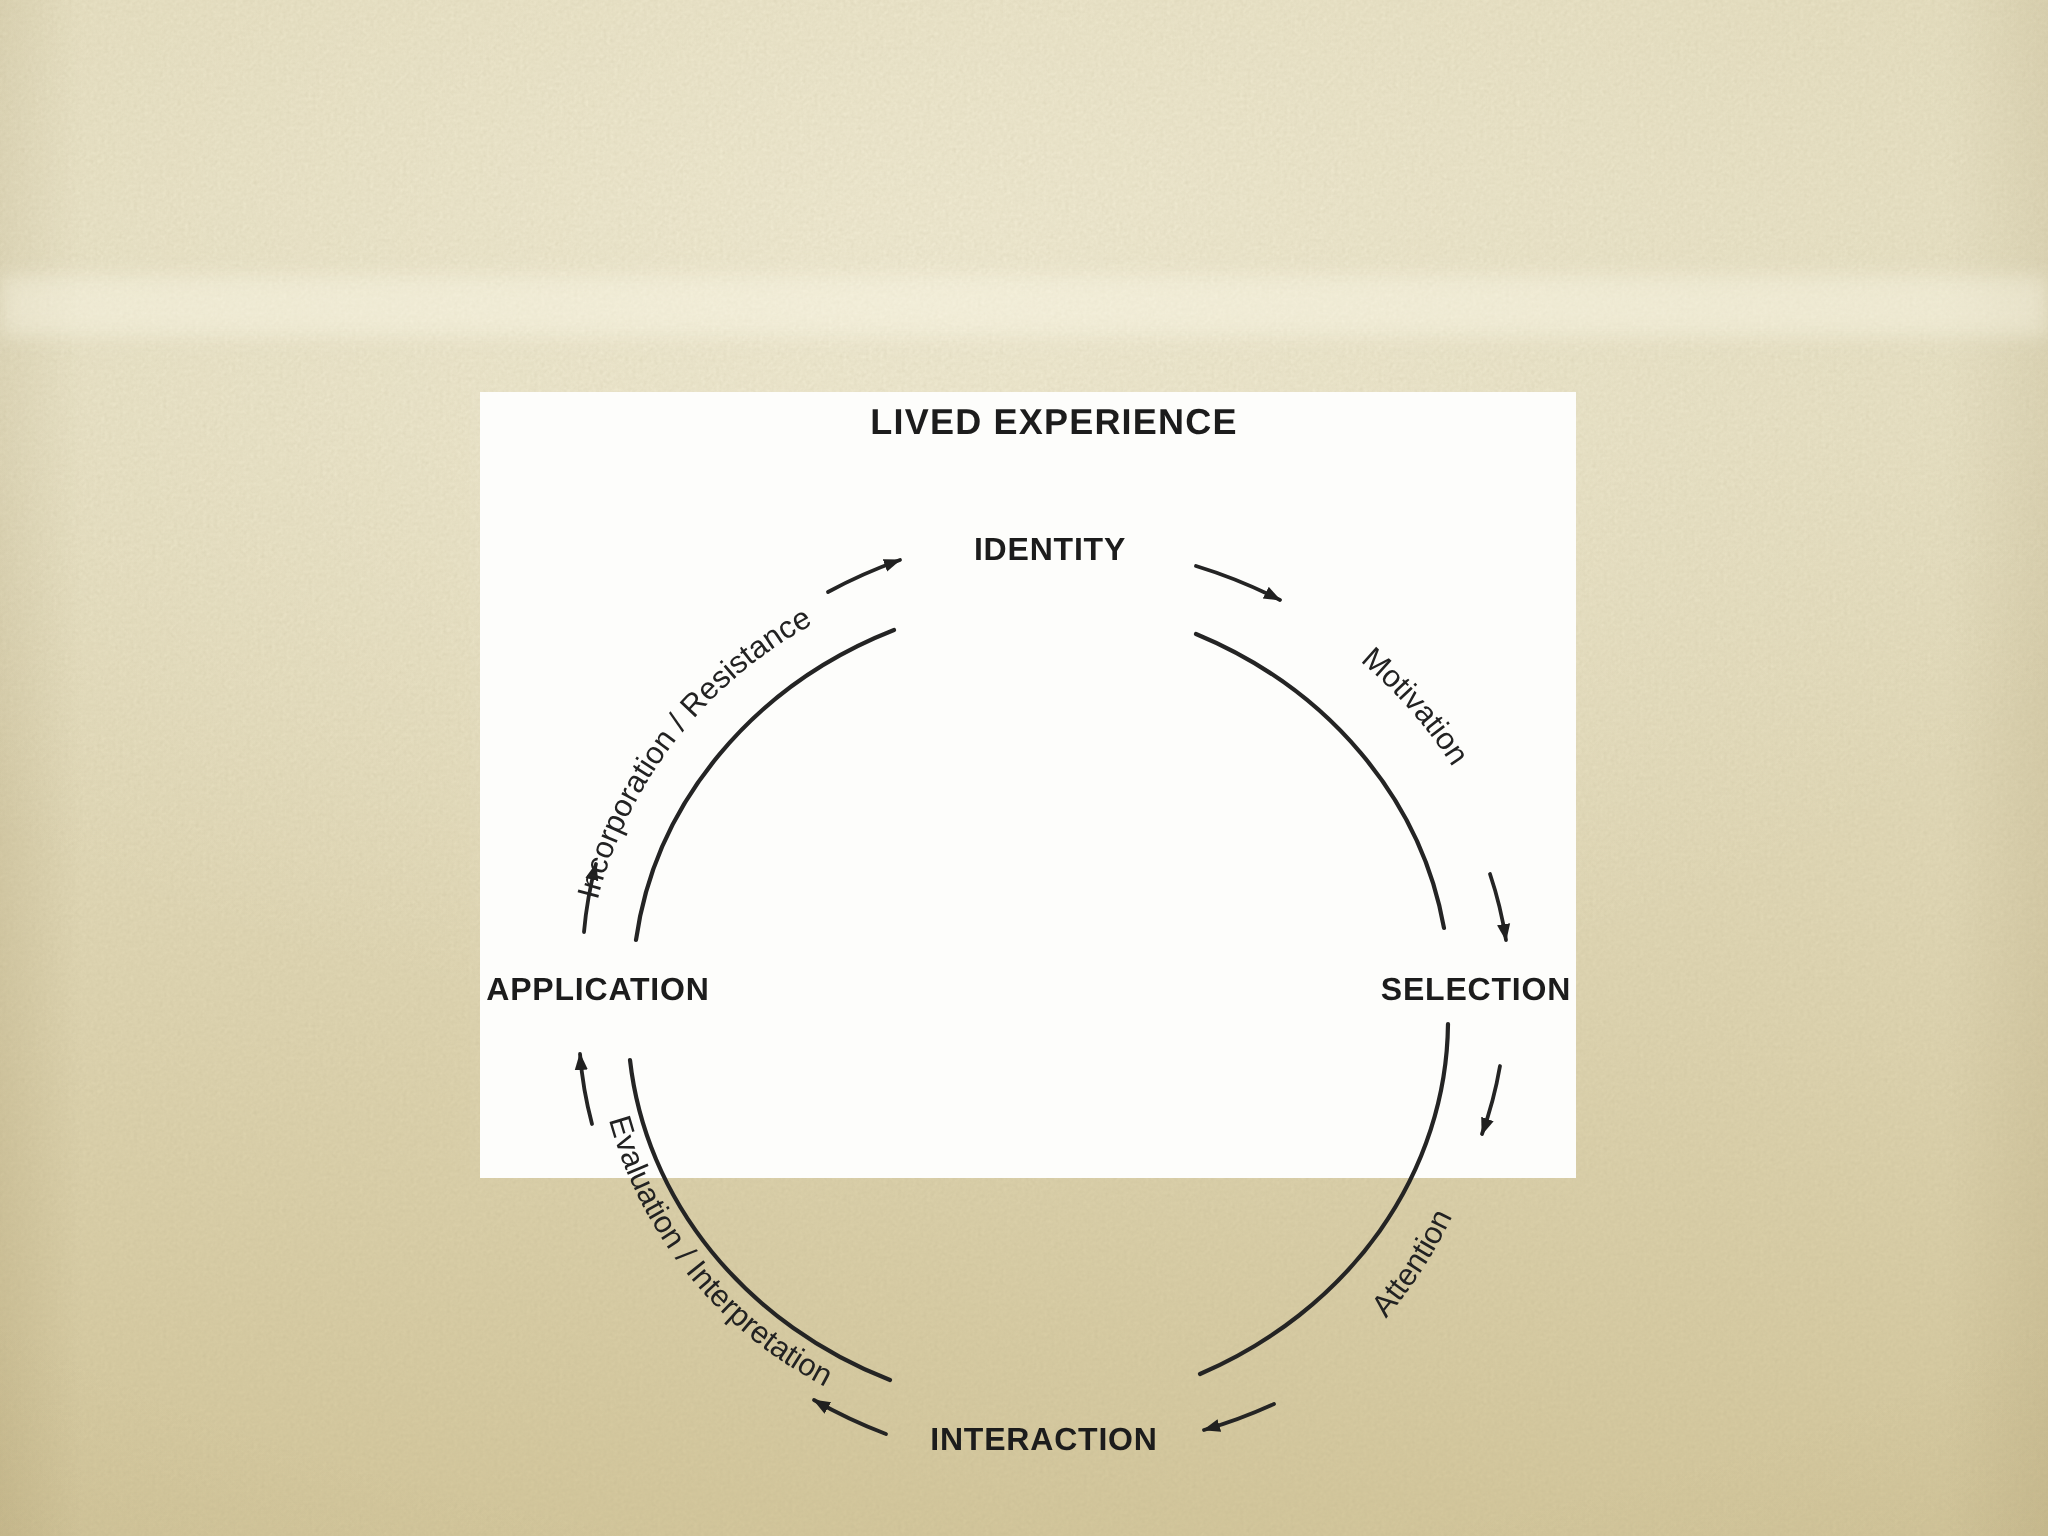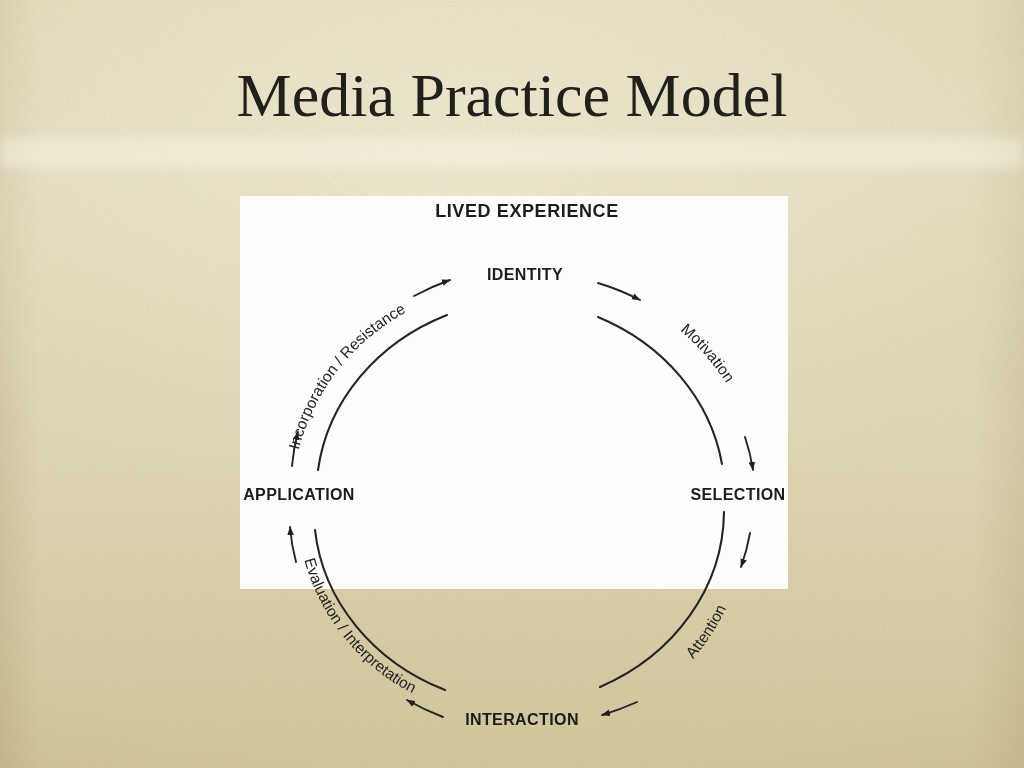--- a/index.html
+++ b/index.html
@@ -55,21 +55,20 @@
   <svg class="grain" width="1024" height="768" xmlns="http://www.w3.org/2000/svg">
     <filter id="grain-f">
       <feTurbulence type="fractalNoise" baseFrequency="0.55" numOctaves="2" stitchTiles="stitch"></feTurbulence>
       <feColorMatrix type="matrix" values="0 0 0 0 0.38  0 0 0 0 0.33  0 0 0 0 0.19  0.10 0.10 0.10 0 0"></feColorMatrix>
     </filter>
     <rect width="1024" height="768" filter="url(#grain-f)"></rect>
   </svg>
 
   <div class="light-band"></div>
 
-  <h1 class="title">Media Practice Model</h1>
 
   <div class="panel">
     <svg width="548" height="537" viewBox="0 0 548 537" xmlns="http://www.w3.org/2000/svg">
       <defs>
         <marker id="ah" markerUnits="userSpaceOnUse" markerWidth="11" markerHeight="9" refX="8" refY="3.6" orient="auto">
           <path d="M0,0.3 L8.6,3.6 L0,6.9 Z" fill="#202020"></path>
         </marker>
 
         <path id="p-mot" d="M396,104.5 A252 235 0 0 1 509.7,235.4"></path>
         <path id="p-att" d="M414.5,499.7 A240 240 0 0 0 503.8,362"></path>

